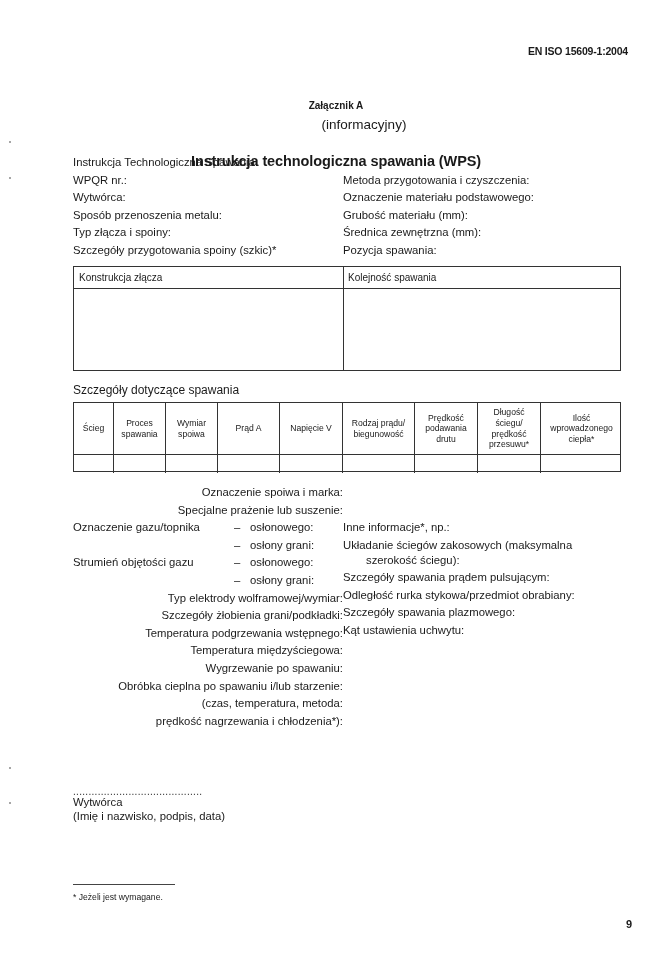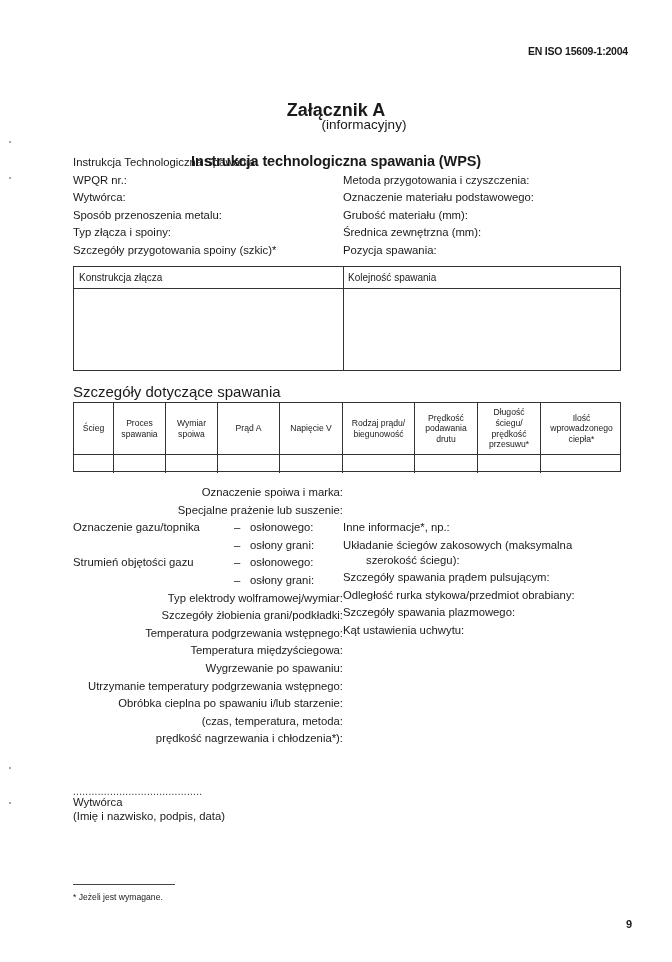--- a/index.html
+++ b/index.html
@@ -3,35 +3,35 @@
 <meta charset="utf-8">
 <style>
   html, body { margin:0; padding:0; }
   body {
     width:672px; height:962px; position:relative; overflow:hidden;
     background:#ffffff; color:#1a1a1a;
     font-family:"Liberation Sans", sans-serif;
   }
   .abs { position:absolute; white-space:nowrap; }
   .std { right:44px; top:45px; font-size:10.5px; font-weight:bold; letter-spacing:-0.2px; }
-  .annex-title { left:0; width:672px; text-align:center; top:100px; font-size:18px; font-weight:bold; }
+  .annex-title { left:0; width:672px; text-align:center; top:100px; font-size:10px; font-weight:bold; }
   .annex-sub { left:0; width:672px; text-align:center; top:117px; font-size:13.5px;padding-left:28px; }
   .doc-title { left:0; width:672px; text-align:center; top:153px; font-size:14.5px; font-weight:bold; letter-spacing:-0.1px; }
   .fld { font-size:11.3px; line-height:17.6px; }
   .col-left { left:73px; top:154px; }
   .col-right { left:343px; top:171.6px; }
   .fld div { height:17.6px; }
 
   .tbl1 { position:absolute; left:73px; top:266px; width:548px; height:105px;
           border:1px solid #333; box-sizing:border-box; }
   .tbl1 .hdr { position:absolute; left:0; right:0; top:0; height:21px; border-bottom:1px solid #333; }
   .tbl1 .vdiv { position:absolute; left:269px; top:0; bottom:0; border-left:1px solid #333; }
   .tbl1 .cap { position:absolute; top:5px; font-size:10px; }
 
-  .sec2 { left:73px; top:383px; font-size:15px; }
+  .sec2 { left:73px; top:383px; font-size:12px; }
 
   .tbl2 { position:absolute; left:73px; top:402px; width:548px; height:70px;
           border:1px solid #333; box-sizing:border-box; }
   .tbl2 .hrow { position:absolute; left:0; right:0; top:0; height:51px; border-bottom:1px solid #333; }
   .tbl2 .cell { position:absolute; top:0; height:70px; box-sizing:border-box; }
   .tbl2 .cell.sep { border-left:1px solid #333; }
   .tbl2 .hlabel { position:absolute; top:0; left:0; right:0; height:51px; display:flex;
                   align-items:center; justify-content:center; text-align:center;
                   font-size:8.6px; line-height:10.6px; white-space:normal; }
 
@@ -141,21 +141,20 @@
   </div>
   <div class="gasrow">
     <span class="dash">–</span>
     <span class="sub">osłony grani:</span>
   </div>
   <div>Typ elektrody wolframowej/wymiar:</div>
   <div>Szczegóły żłobienia grani/podkładki:</div>
   <div>Temperatura podgrzewania wstępnego:</div>
   <div>Temperatura międzyściegowa:</div>
   <div>Wygrzewanie po spawaniu:</div>
-  <div>Utrzymanie temperatury podgrzewania wstępnego:</div>
   <div>Obróbka cieplna po spawaniu i/lub starzenie:</div>
   <div>(czas, temperatura, metoda:</div>
   <div>prędkość nagrzewania i chłodzenia*):</div>
 </div>
 
 <div class="abs fld col-r2">
   <div>Inne informacje*, np.:</div>
   <div>Układanie ściegów zakosowych (maksymalna</div>
   <div style="height:15px;line-height:13px;margin-left:23px;">szerokość ściegu):</div>
   <div>Szczegóły spawania prądem pulsującym:</div>

